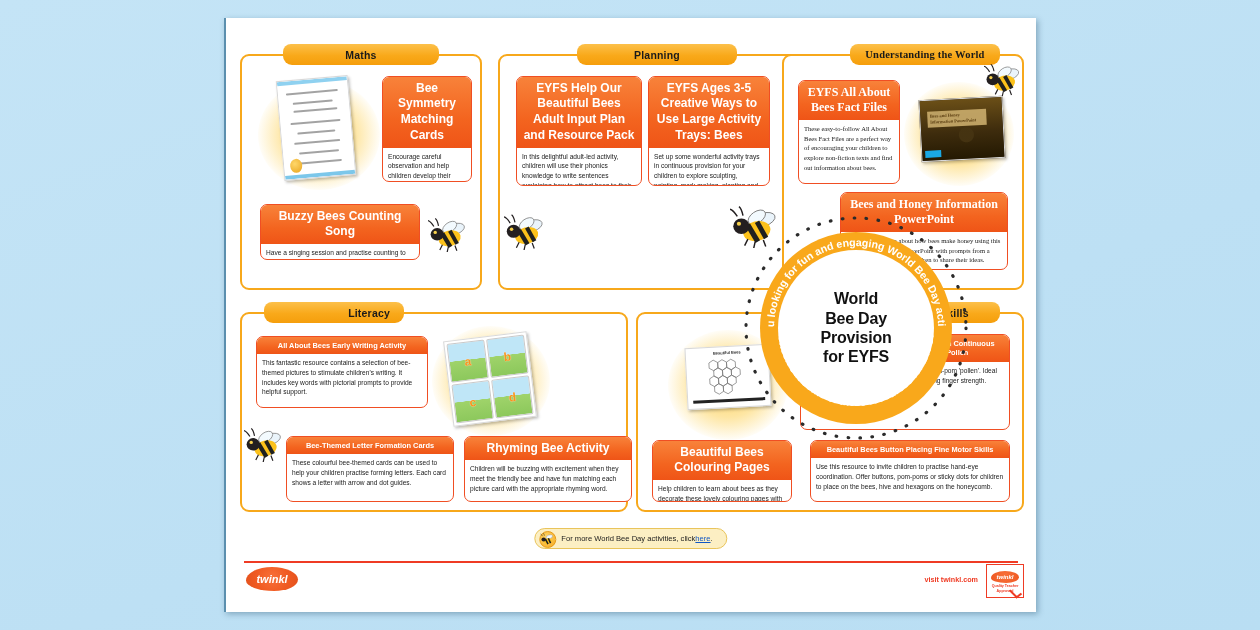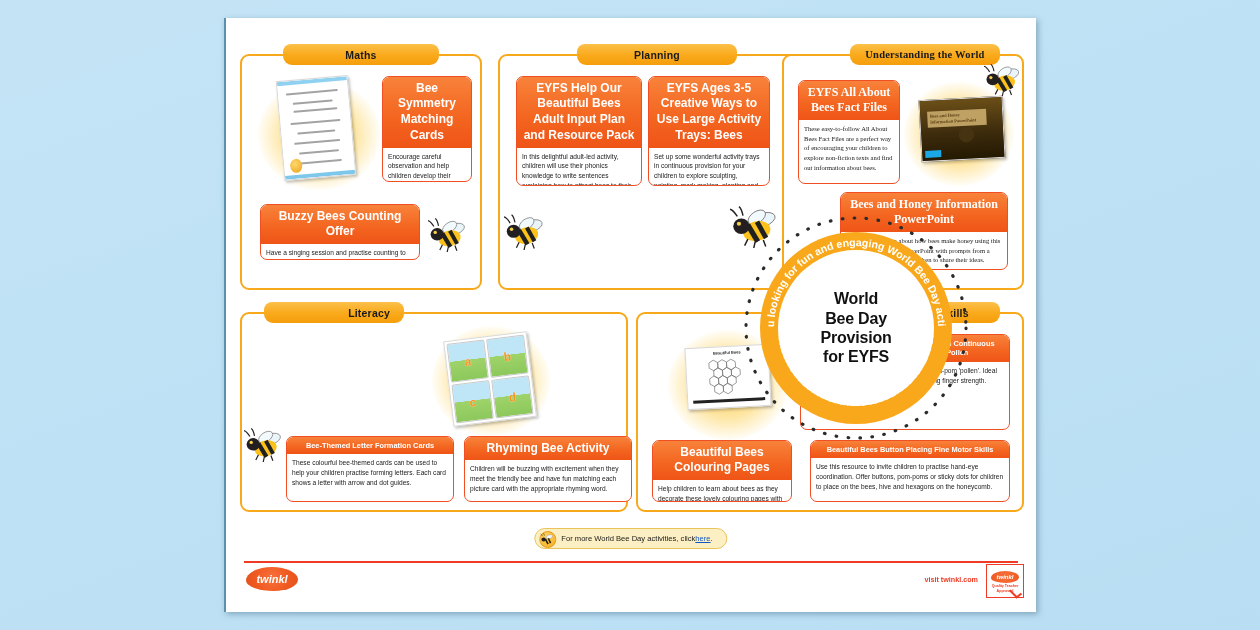--- a/index.html
+++ b/index.html
@@ -244,21 +244,21 @@
         <div style="position:absolute;left:6px;bottom:6px;width:12px;height:14px;border-radius:50%;background:radial-gradient(circle at 40% 35%,#ffd76a,#e8a31c);"></div>
       </div>
     </div>
 
     <div class="card" style="left:140px; top:20px; width:90px; height:106px;">
       <div class="card-head">Bee Symmetry Matching Cards</div>
       <div class="card-body">Encourage careful observation and help children develop their understanding of symmetry as they match the cards to make symmetrical bees.</div>
     </div>
 
     <div class="card" style="left:18px; top:148px; width:160px; height:56px;">
-      <div class="card-head">Buzzy Bees Counting Offer</div>
+      <div class="card-head">Buzzy Bees Counting Song</div>
       <div class="card-body">Have a singing session and practise counting to ten using this bee-themed counting song.</div>
     </div>
 
     <svg class="bee" viewBox="0 0 64 50" style="left:186px; top:162px; width:42px; height:34px;">
       <g>
         <ellipse cx="41" cy="16" rx="15" ry="8" fill="#eaf4fb" stroke="#7f7f7f" stroke-width="1.1" transform="rotate(-18 41 16)"></ellipse>
         <ellipse cx="33" cy="13" rx="12" ry="7" fill="#f3fafe" stroke="#7f7f7f" stroke-width="1.1" transform="rotate(-34 33 13)"></ellipse>
         <ellipse cx="33" cy="30" rx="17" ry="12" fill="#fcc21b" transform="rotate(-14 33 30)"></ellipse>
         <path d="M24 20 L31 43" stroke="#20211f" stroke-width="6.5" transform="rotate(-14 33 30)"></path>
         <path d="M36 19 L42 41" stroke="#20211f" stroke-width="6" transform="rotate(-14 33 30)"></path>
@@ -354,20 +354,24 @@
         <path d="M22 40 l-4 8 M31 43 l-2 9 M41 41 l3 8" stroke="#231f20" stroke-width="1.8" fill="none"></path>
       </g>
     </svg>
   </div>
 
   <div class="panel" style="left:14px; top:294px; width:388px; height:200px;">
     <div class="panel-tab tab-left" style="width:140px;justify-content:flex-end;">
       <span>Literacy</span>
     </div>
 
+    <div class="card" style="left:14px; top:22px; width:172px; height:72px;">
+      <div class="card-head wide">All About Bees Early Writing Activity</div>
+      <div class="card-body">This fantastic resource contains a selection of bee-themed pictures to stimulate children's writing. It includes key words with pictorial prompts to provide helpful support.</div>
+    </div>
 
     <div class="honeyglow" style="left:190px; top:12px; width:118px; height:110px;"></div>
 
     <div class="thumb" id="letter-cards" style="left:206px; top:22px; width:84px; height:86px;">
       <div class="lc">
           <span>a</span>
         </div>
       <div class="lc">
           <span>b</span>
         </div>

